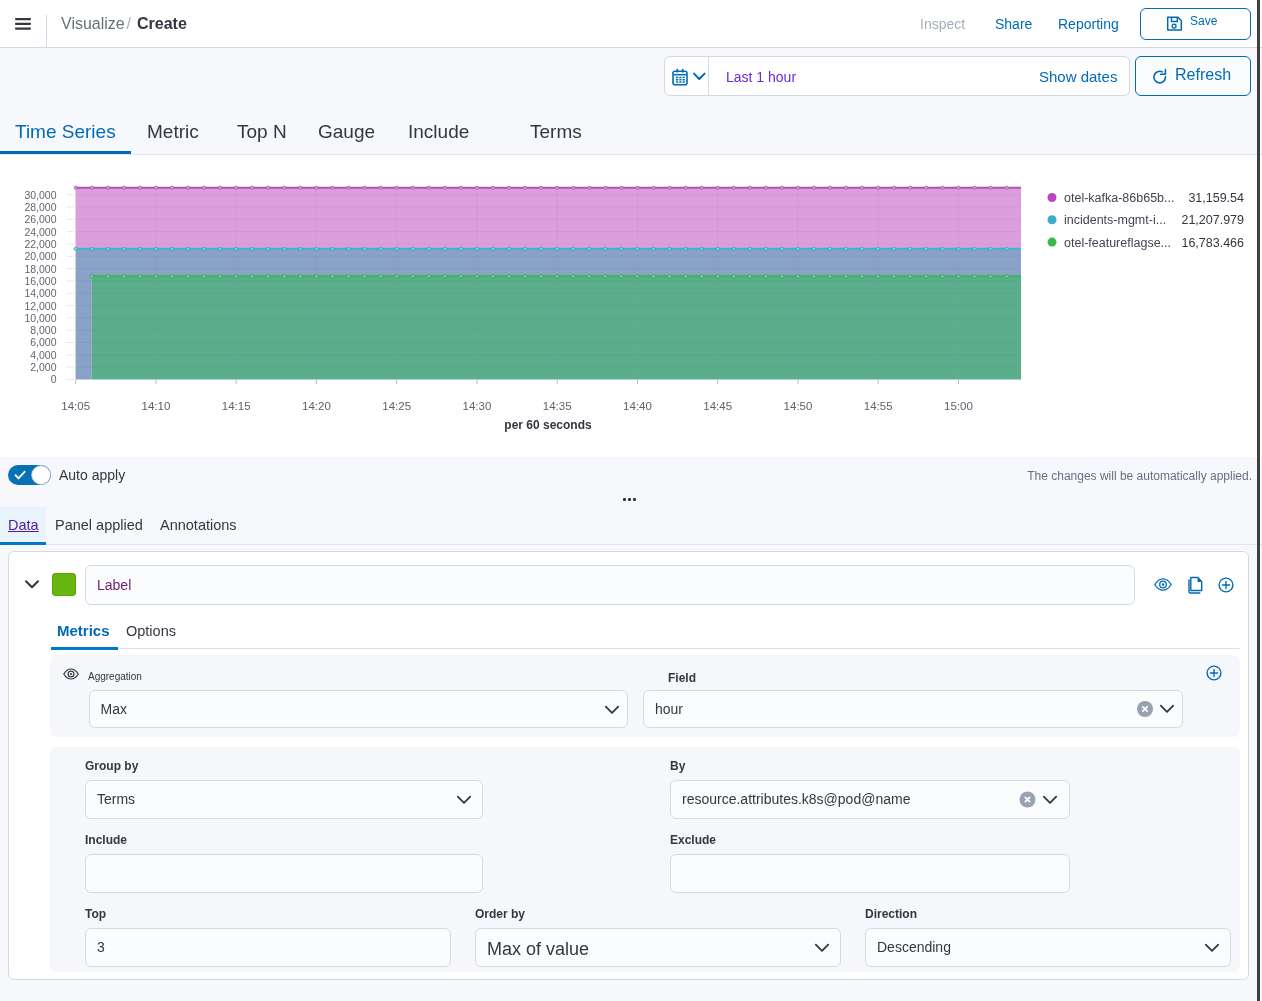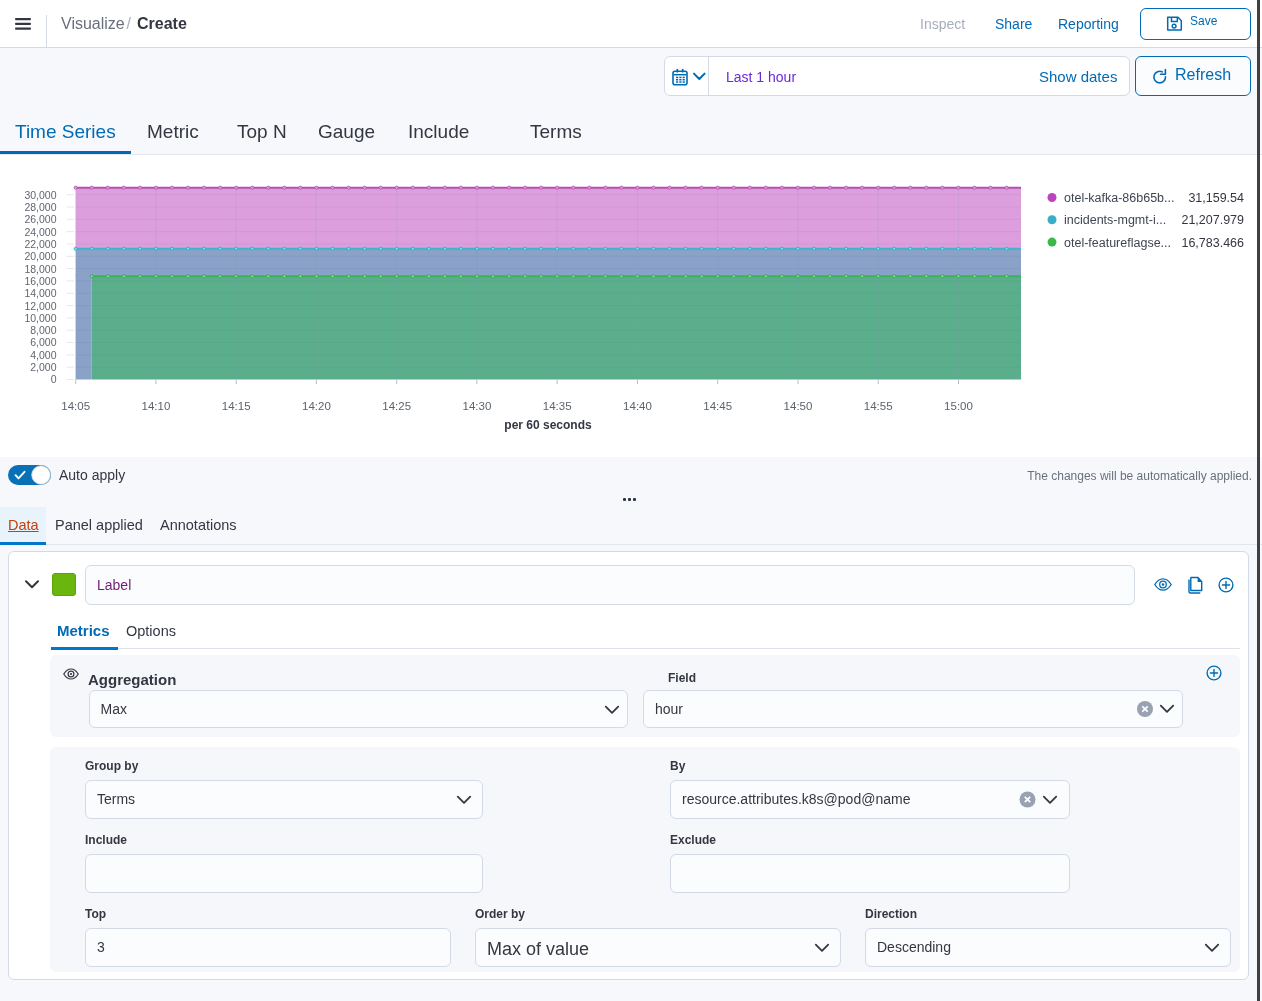--- a/index.html
+++ b/index.html
@@ -348,21 +348,21 @@
 <div class="txt" style="left:59px;top:467px;font-size:14px;color:#343741">Auto apply</div>
 <div class="txt" style="right:10px;top:469px;font-size:12px;color:#69707D;position:absolute">The changes will be automatically applied.</div>
 <svg class="abs" style="left:620px;top:495px" width="24" height="10">
     <rect x="3" y="3" width="3" height="3" rx="1" fill="#2E3340"></rect>
     <rect x="8" y="3" width="3" height="3" rx="1" fill="#2E3340"></rect>
     <rect x="13" y="3" width="3" height="3" rx="1" fill="#2E3340"></rect>
   </svg>
 <div class="abs" style="left:0;top:507px;width:46px;height:35px;background:#E9F3FB"></div>
 <div class="abs" style="left:0;top:544px;width:1262px;height:1px;background:#E2E6EE"></div>
 <div class="abs" style="left:0;top:542px;width:46px;height:3px;background:#07C"></div>
-<div class="txt" style="left:8px;top:517px;font-size:14.5px;color:#c2410c;text-decoration:underline">Data</div>
+<div class="txt" style="left:8px;top:517px;font-size:14.5px;color:#4c1d95;text-decoration:underline">Data</div>
 <div class="txt" style="left:55px;top:517px;font-size:14.5px;color:#343741">Panel applied</div>
 <div class="txt" style="left:160px;top:517px;font-size:14.5px;color:#343741">Annotations</div>
 <div class="abs" style="left:8px;top:551px;width:1241px;height:429px;background:#fff;border:1px solid #D3DAE6;border-radius:6px"></div>
 <svg class="abs" style="left:20px;top:574px" width="24" height="22">
     <path d="M6 7.2 l6 6 l6 -6" fill="none" stroke="#343741" stroke-width="2" stroke-linecap="round" stroke-linejoin="round"></path>
   </svg>
 <div class="abs" style="left:52px;top:573px;width:24px;height:23px;border-radius:3px;background:#68B60E;border:1px solid #5CA30A"></div>
 <div class="abs" style="left:85px;top:565px;width:1050px;height:40px;background:#FBFCFD;border:1px solid #D3DAE6;border-radius:6px"></div>
 <div class="txt" style="left:97px;top:577px;font-size:14px;color:#701a75">Label</div>
 <svg class="abs" style="left:1147px;top:569px" width="95" height="32">
@@ -378,21 +378,21 @@
 <div class="txt" style="left:57px;top:622px;font-size:15px;font-weight:bold;color:#006BB4">Metrics</div>
 <div class="txt" style="left:126px;top:623px;font-size:14.5px;color:#343741">Options</div>
 <div class="abs" style="left:51px;top:648px;width:1189px;height:1px;background:#DDE1EA"></div>
 <div class="abs" style="left:51px;top:647px;width:67px;height:3px;background:#07C"></div>
 <div class="abs" style="left:50px;top:655px;width:1190px;height:82px;background:#F5F7FA;border-radius:6px"></div>
 <svg class="abs" style="left:56px;top:660px" width="30" height="28">
     <path d="M7.784000000000001 14 C11.832 7.312 18.168 7.312 22.216 14 C18.168 20.688 11.832 20.688 7.784000000000001 14 Z" fill="none" stroke="#343741" stroke-width="1.2"></path>
     <circle cx="15" cy="14" r="2.904" fill="none" stroke="#343741" stroke-width="1.2"></circle>
     <circle cx="15" cy="14" r="1.1" fill="#343741"></circle>
   </svg>
-<div class="txt" style="left:88px;top:671px;font-size:15px;font-weight:bold;color:#343741">Aggregation</div>
+<div class="txt" style="left:88px;top:671px;font-size:10px;font-weight:normal;color:#343741">Aggregation</div>
 <div class="abs" style="left:88.5px;top:690px;width:539.5px;height:38px;background:#FBFCFD;border:1px solid #D3DAE6;border-radius:6px"></div>
 <div class="txt" style="left:100.5px;top:701px;font-size:14px;color:#343741">Max</div>
 <svg class="abs" style="left:600px;top:698px" width="24" height="24">
     <path d="M5.8 8.6 l6.2 6.2 l6.2 -6.2" fill="none" stroke="#343741" stroke-width="1.8" stroke-linecap="round" stroke-linejoin="round"></path>
   </svg>
 <div class="txt" style="left:668px;top:671px;font-size:12px;font-weight:bold;color:#343741">Field</div>
 <div class="abs" style="left:643px;top:690px;width:540px;height:38px;background:#FBFCFD;border:1px solid #D3DAE6;border-radius:6px"></div>
 <div class="txt" style="left:655px;top:701px;font-size:14px;color:#343741">hour</div>
 <svg class="abs" style="left:1130px;top:695px" width="55" height="28">
     <circle cx="15" cy="14" r="8" fill="#98A2B3"></circle>

